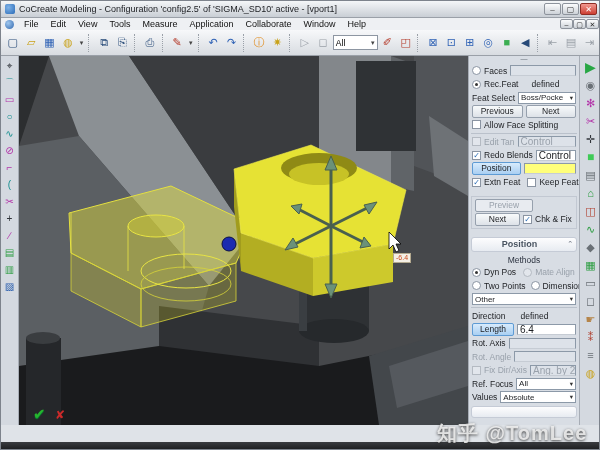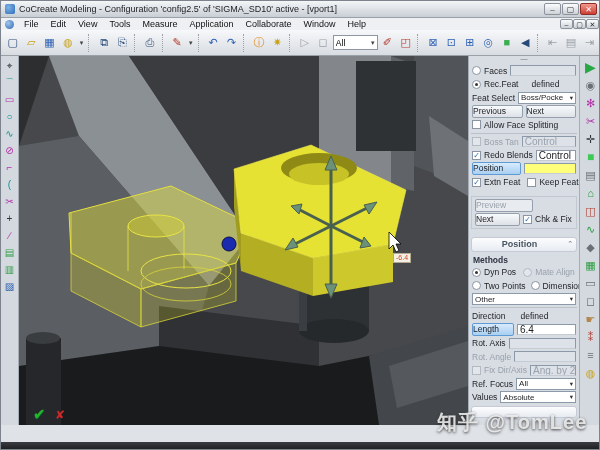--- a/index.html
+++ b/index.html
@@ -57,62 +57,62 @@
     border-left:1px solid #a7adb6;font-size:8.5px;color:#1c1e22;overflow:hidden;}
   .phandle{height:7px;text-align:center;font-size:7px;line-height:5px;color:#6a7widt480;color:#69707a;}
   .prow{display:flex;align-items:center;gap:3px;margin:1.5px 3px;height:12px;}
   .prow .lbl{white-space:nowrap;}
   .prow .lbl.dis{color:#99a1ab;}
   .val{white-space:nowrap;}
   .fld{flex:1;min-width:0;background:#fff;border:1px solid #8c99a8;border-bottom-color:#c6ccd4;
     height:11px;font-size:10px;line-height:10px;padding:0 2px;white-space:nowrap;overflow:hidden;}
   .fld.dis{background:#dde2e9;color:#99a1ab;}
   .fld.yellow{background:#ffff7a;}
-  .pbtn{flex:1;height:13px;font-size:8.5px;line-height:11px;text-align:left;border:1px solid #96a0ad;
+  .pbtn{flex:1;height:13px;font-size:8.5px;line-height:11px;text-align:center;border:1px solid #96a0ad;
     border-radius:2px;background:linear-gradient(#f8fafb,#dde2e8);}
   .pbtn.hl{background:linear-gradient(#d8ebfc,#a9cff2);border-color:#5e9bd4;}
   .pbtn.dis{color:#9aa2ac;background:#e8ebf0;}
   .pdd{flex:1;display:flex;align-items:center;background:#fff;border:1px solid #8c99a8;height:12px;
     font-size:8px;padding:0 2px;white-space:nowrap;overflow:hidden;}
   .pdd .arr{margin-left:auto;font-size:6.5px;color:#333;}
   .cb{width:9px;height:9px;flex:0 0 9px;background:#fff;border:1px solid #8a94a2;font-size:8px;
     line-height:8px;text-align:center;color:#2a6db5;}
   .cb.dis{background:#e2e6ec;border-color:#b4bac2;color:#aab0b8;}
   .rb{width:9px;height:9px;flex:0 0 9px;background:#fff;border:1px solid #8a94a2;border-radius:50%;position:relative;}
   .rb.on:after{content:"";position:absolute;left:2px;top:2px;width:3px;height:3px;border-radius:50%;background:#333;}
   .rb.dis{background:#e2e6ec;border-color:#b4bac2;}
   .phr{border-top:1px solid #bac1cb;margin:2px 2px;}
   .pgroup{border:1px solid #c2c8d2;margin:8px 2px;padding:1px 0;}
   .sect{margin:3px 2px;height:15px;border:1px solid #c5cbd6;border-radius:3px;
     background:linear-gradient(#fdfdfe,#e7ebf1);display:flex;align-items:center;font-size:9px;
     color:#4a5562;font-weight:bold;}
   .sect .st{flex:1;text-align:center;}
   .sect .col{font-size:7px;margin-right:3px;color:#6a7380;}
-  .mhead{margin:2px 4px 1px;font-weight:bold;color:#2c3340;}
+  .mhead{margin:2px 4px 1px;font-weight:normal;color:#2c3340;text-align:center;}
 
   
   #righttools{position:absolute;left:578px;top:55px;width:22px;height:369px;background:#d4d9e0;
     border-left:1px solid #a7adb6;display:flex;flex-direction:column;align-items:center;padding-top:2px;}
   .rti{width:17px;height:17px;font-size:11px;line-height:16px;text-align:center;margin:0.5px 0;border-radius:2px;}
   .rti.bigplay{color:#28a745;font-size:14px;}
   .rti.greensq{color:#3fca57;font-size:12px;}
   .rti.redic{color:#b04030;} .rti.tan{color:#b5854a;} .rti.grayic{color:#6a7076;} .rti.yel{color:#c9a21a;}
 
   
   #statusbar{position:absolute;left:0;top:424px;width:600px;height:17px;
     background:linear-gradient(#f3f5f7,#dfe3e7);border-top:1px solid #9aa0a8;
     display:flex;align-items:center;font-size:8.5px;color:#222;padding:0 2px;gap:2px;}
   .sfld{border:1px solid #aab1ba;border-bottom-color:#e8ecf0;background:#eef1f4;height:13px;
     line-height:12px;padding:0 3px;white-space:nowrap;overflow:hidden;}
   #sb-msg{flex:1;}
   #bottomedge{position:absolute;left:0;top:441px;width:600px;height:9px;
     background:linear-gradient(#3a3c40,#17181a);}
 
   
-  #watermark{position:absolute;left:436px;top:408px;z-index:60;font-size:20px;font-weight:bold;
+  #watermark{position:absolute;left:436px;top:419px;z-index:60;font-size:20px;font-weight:bold;
     color:rgba(240,240,240,0.88);text-shadow:0 1px 3px rgba(40,40,40,0.9);letter-spacing:1px;
     pointer-events:none;white-space:nowrap;}
 </style>
 </head>
 <body>
 
 <div id="app">
 
   <div id="titlebar">
     <span class="appico"></span>
@@ -300,21 +300,21 @@
     </div>
     <div class="prow">
       <span class="cb"></span>
       <span class="lbl">Allow Face Splitting</span>
     </div>
 
     <div class="phr"></div>
 
     <div class="prow">
       <span class="cb dis"></span>
-      <span class="lbl dis">Boss Tan</span>
+      <span class="lbl dis">Edit Tan</span>
       <span class="fld dis">Control</span>
     </div>
     <div class="prow">
       <span class="cb">✓</span>
       <span class="lbl">Redo Blends</span>
       <span class="fld">Control</span>
     </div>
     <div class="prow">
       <span class="pbtn hl">Position</span>
       <span class="fld yellow"></span>

